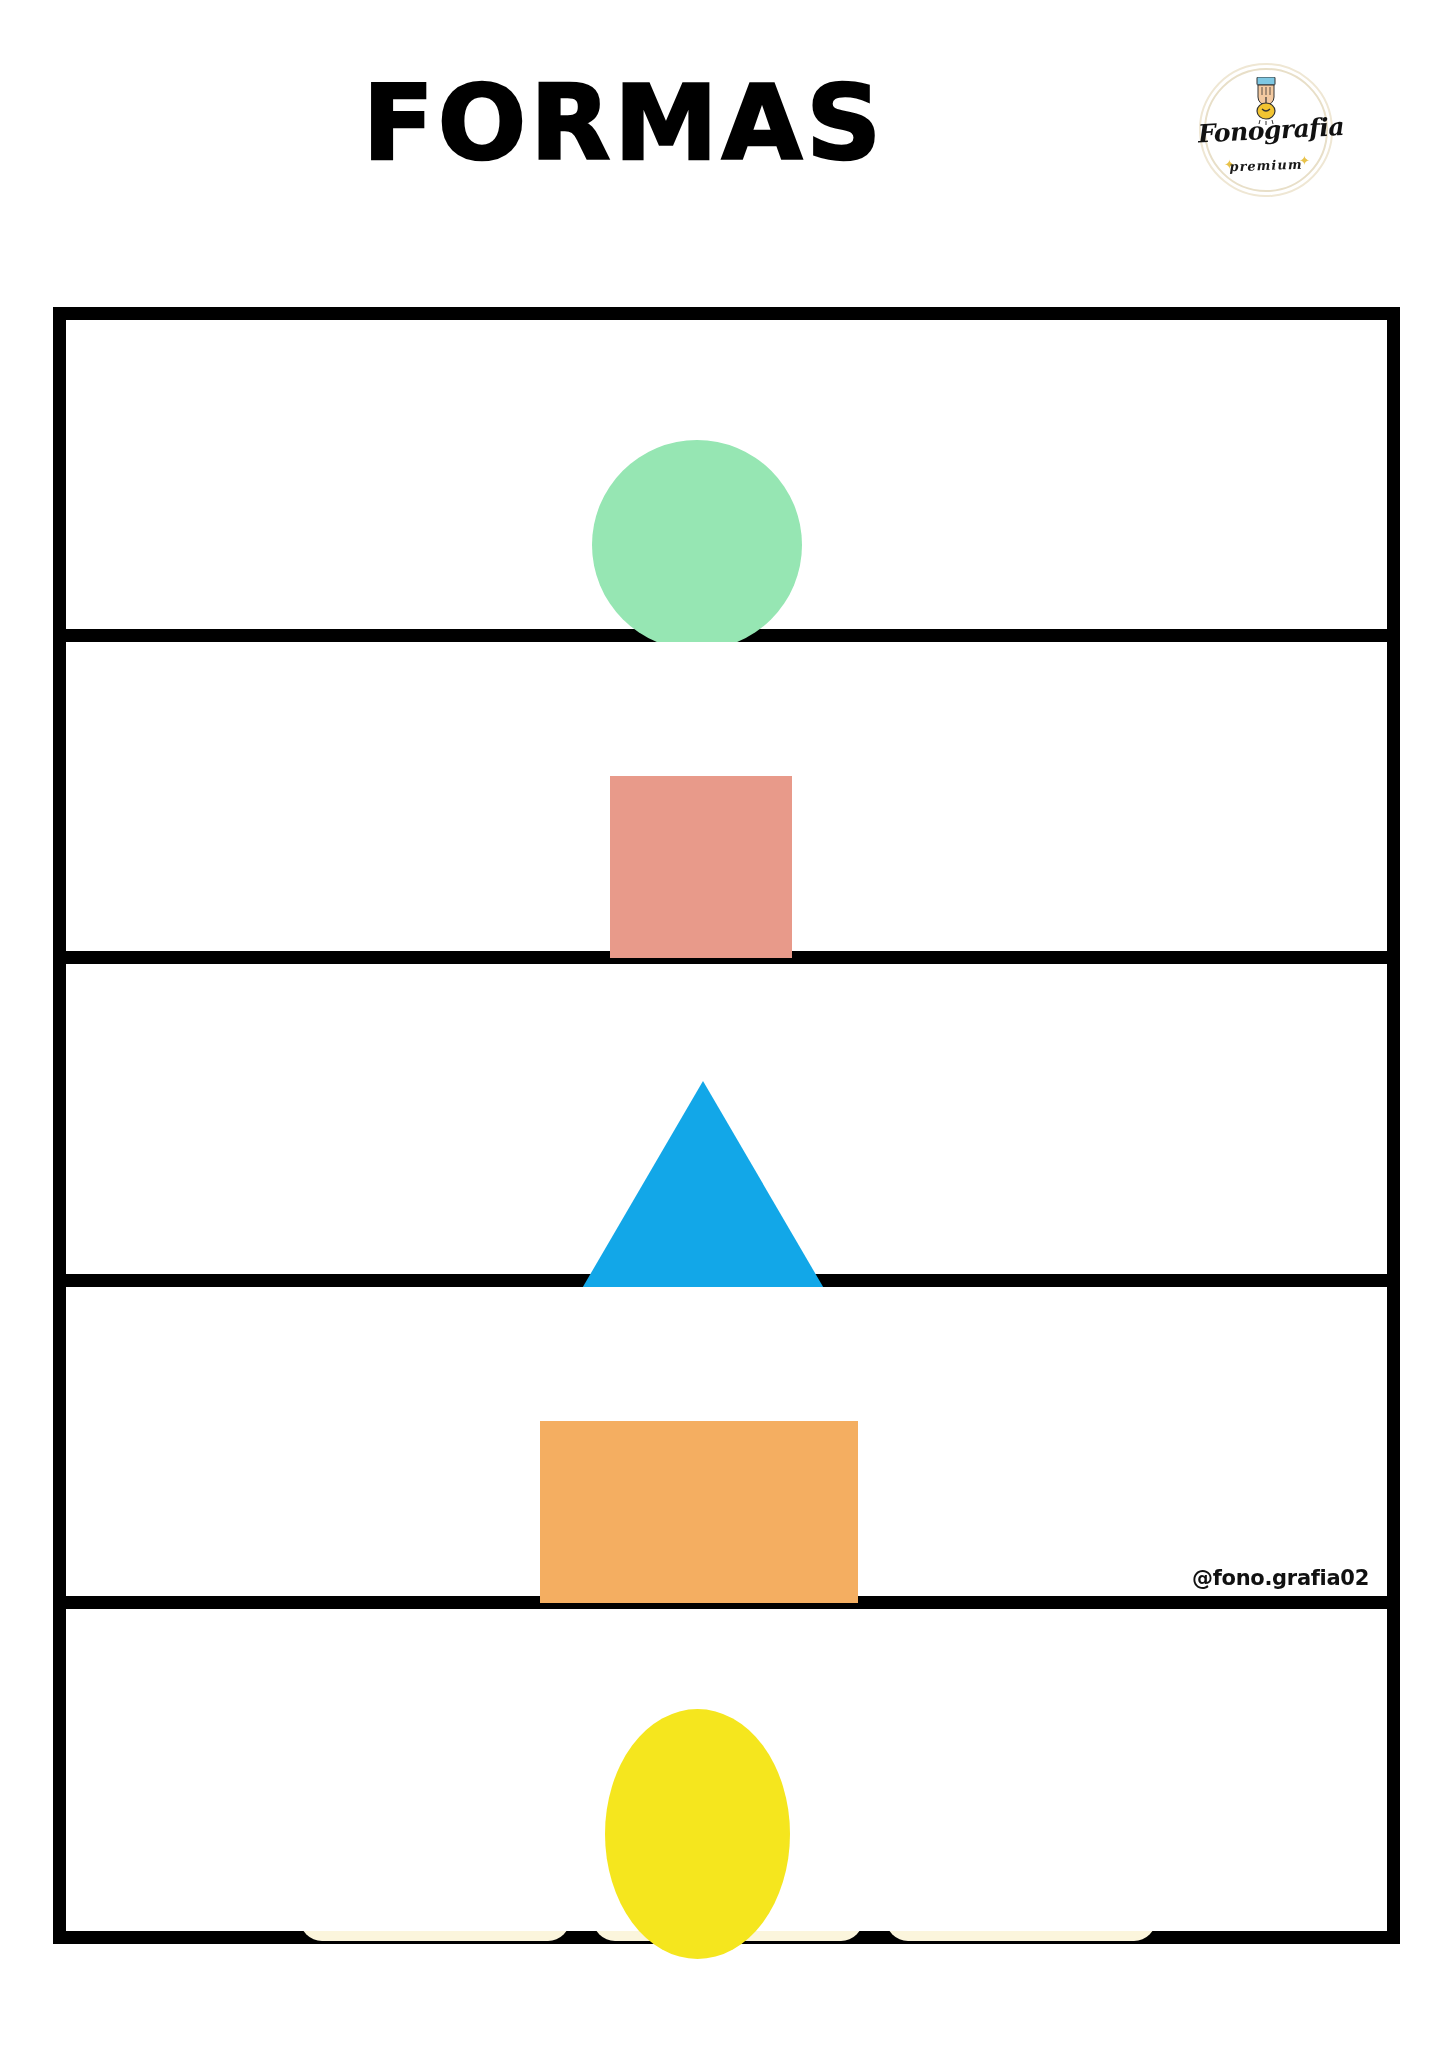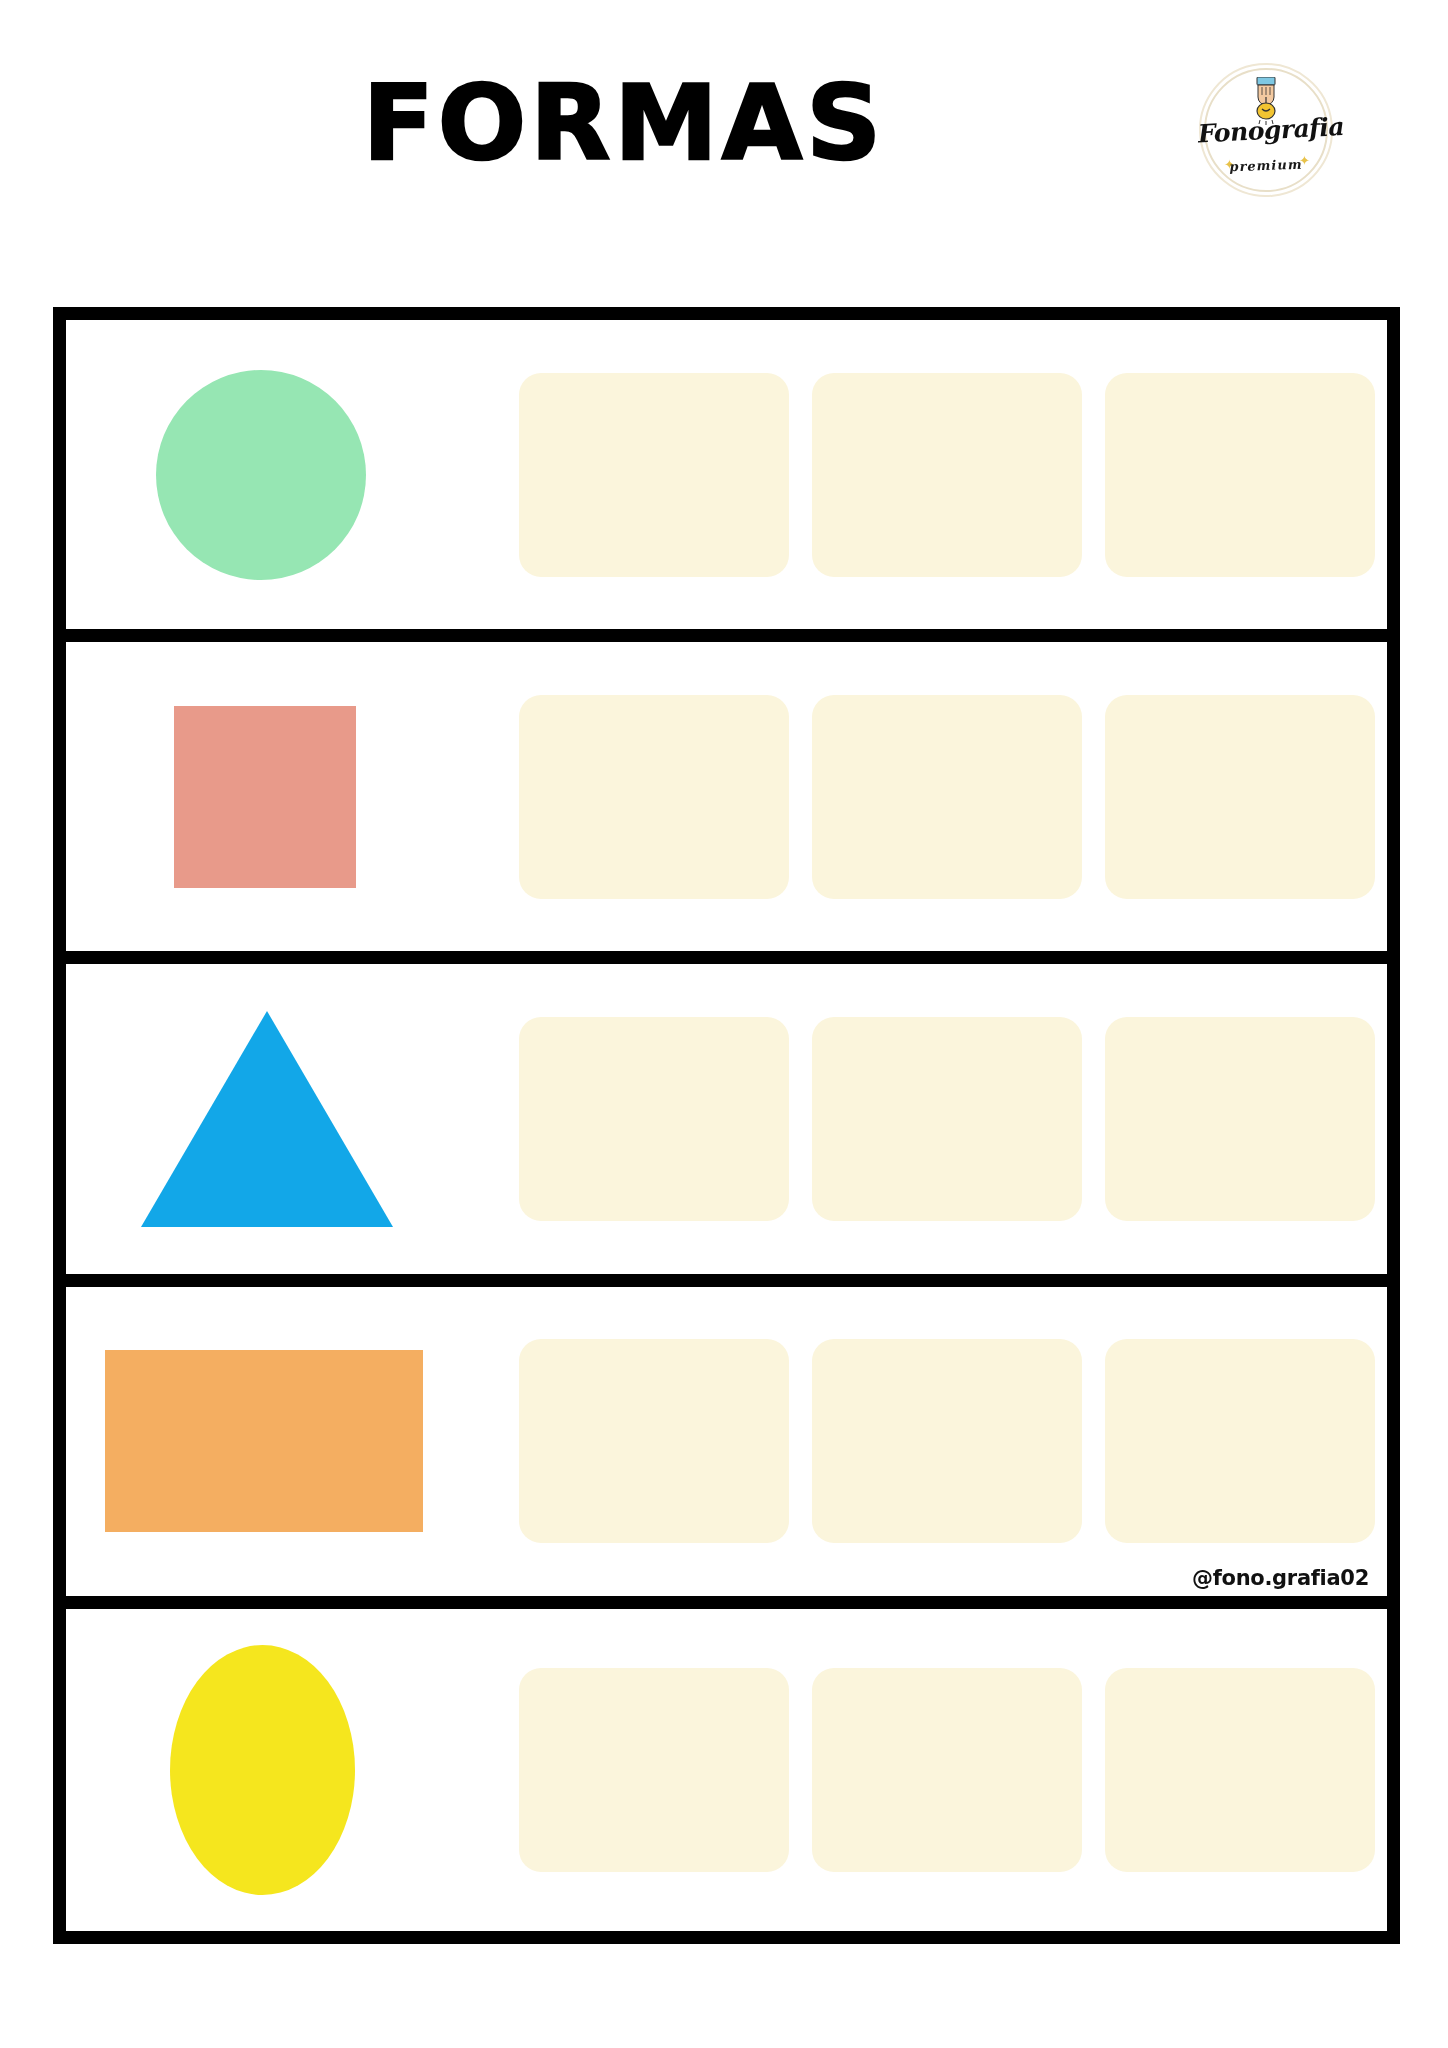--- a/index.html
+++ b/index.html
@@ -128,20 +128,21 @@
     background: #ffffff;
   }
   .row {
     position: relative;
     box-sizing: border-box;
     height: 20%;
     border-bottom: 13px solid #000000;
     background: #ffffff;
     display: flex;
     align-items: center;
+    flex-direction: column;
   }
   .row:last-child { border-bottom: none; }
 
   .shape-cell {
     position: relative;
     width: 450px;
     height: 100%;
     flex: 0 0 450px;
     display: flex;
     align-items: center;

